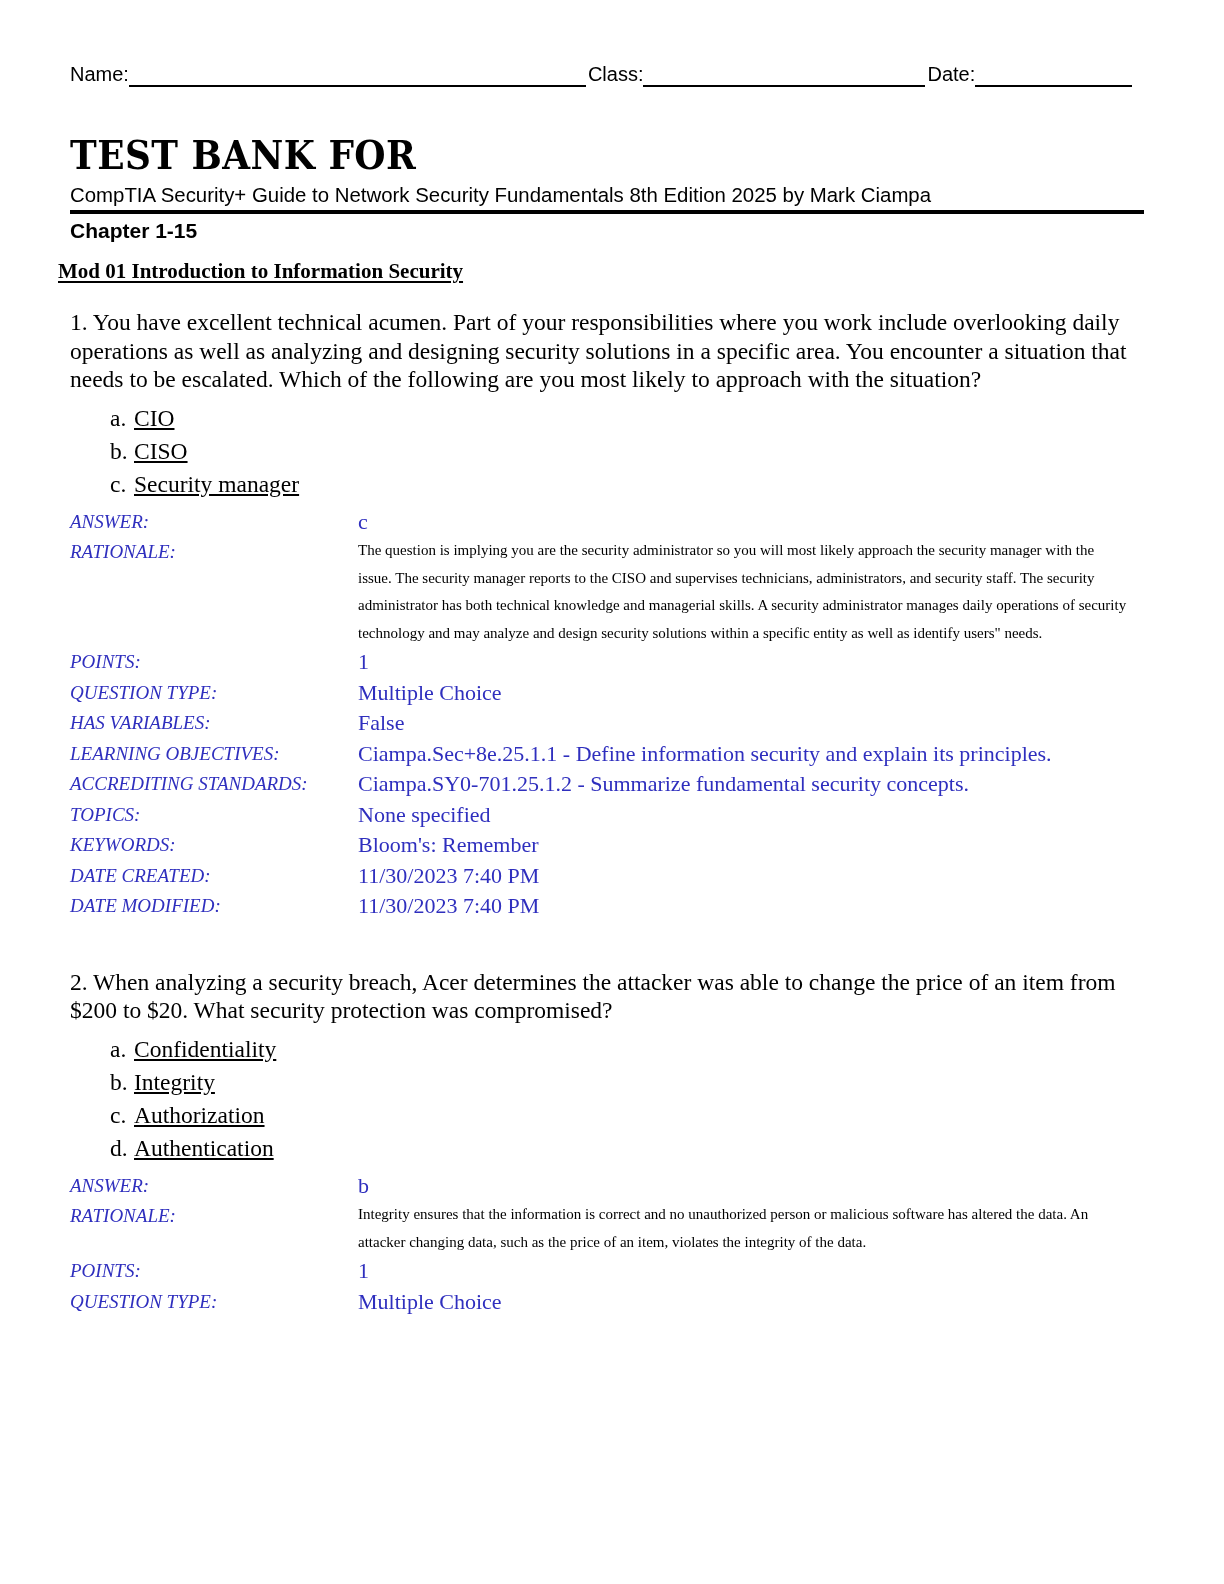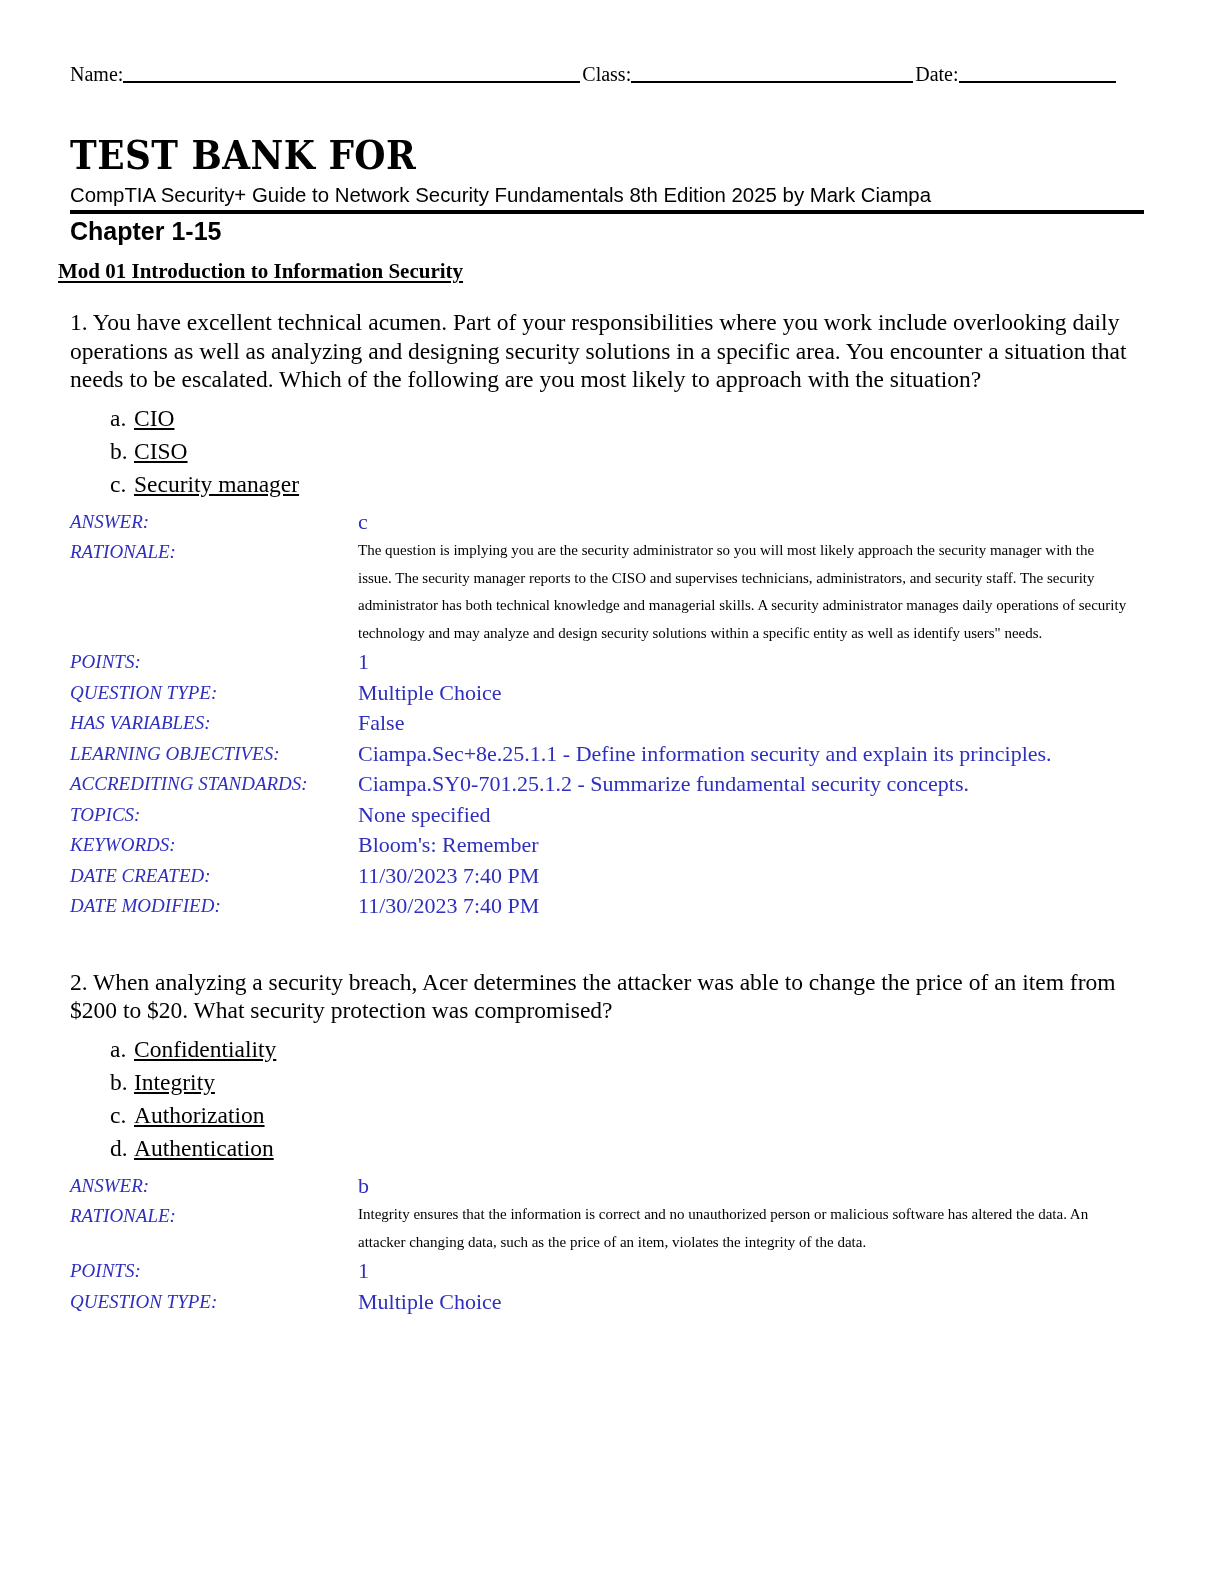--- a/index.html
+++ b/index.html
@@ -22,21 +22,22 @@
     overflow: hidden;
   }
 
   
   .idline {
     position: absolute;
     left: 70px;
     top: 62px;
     width: 1074px;
     display: flex;
-    font-family: Liberation Serif, serif;
+    align-items: flex-end;
+    font-family: Liberation Sans, sans-serif;
     font-size: 20px;
     line-height: 24px;
     color: #000;
     white-space: nowrap;
   }
   .idline .lbl {
     flex: 0 0 auto;
     padding-bottom: 1px;
   }
   .idline .rule {
@@ -78,21 +79,21 @@
     transform-origin: left center;
   }
   .thickrule {
     border-bottom: 4px solid #000;
     width: 1074px;
     margin-top: 2px;
   }
   .chapter {
     font-family: "Liberation Sans", "DejaVu Sans", sans-serif;
     font-weight: bold;
-    font-size: 25px;
+    font-size: 21px;
     line-height: 28px;
     color: #000;
     margin-top: 3px;
   }
 
   
   .modhead {
     position: absolute;
     left: 58px;
     top: 258px;

